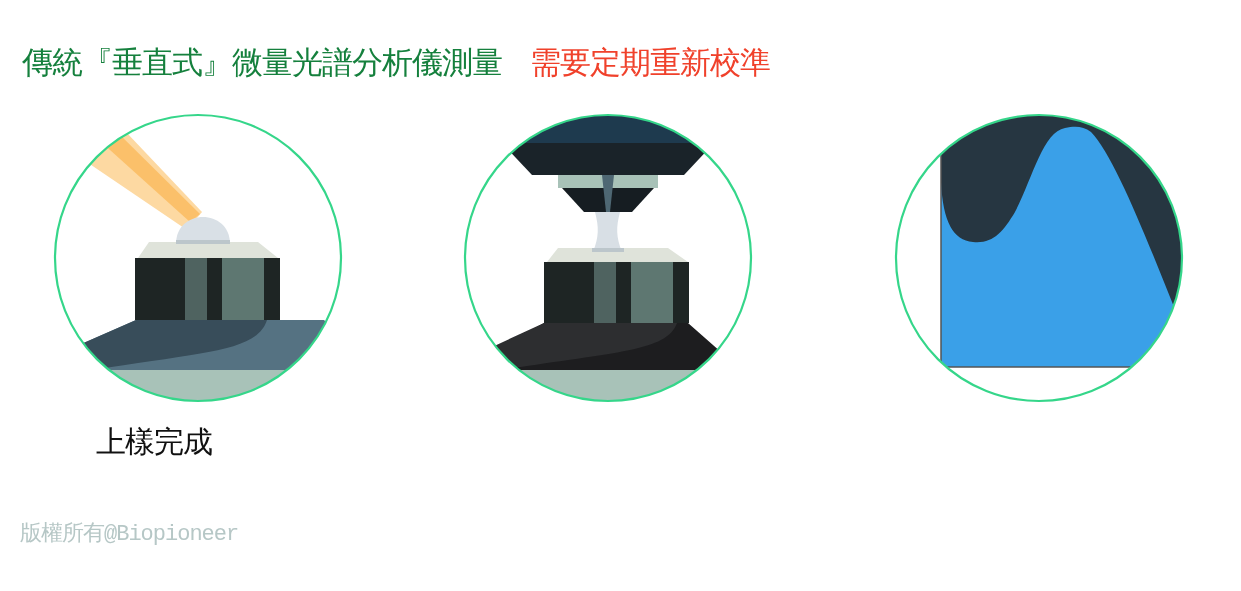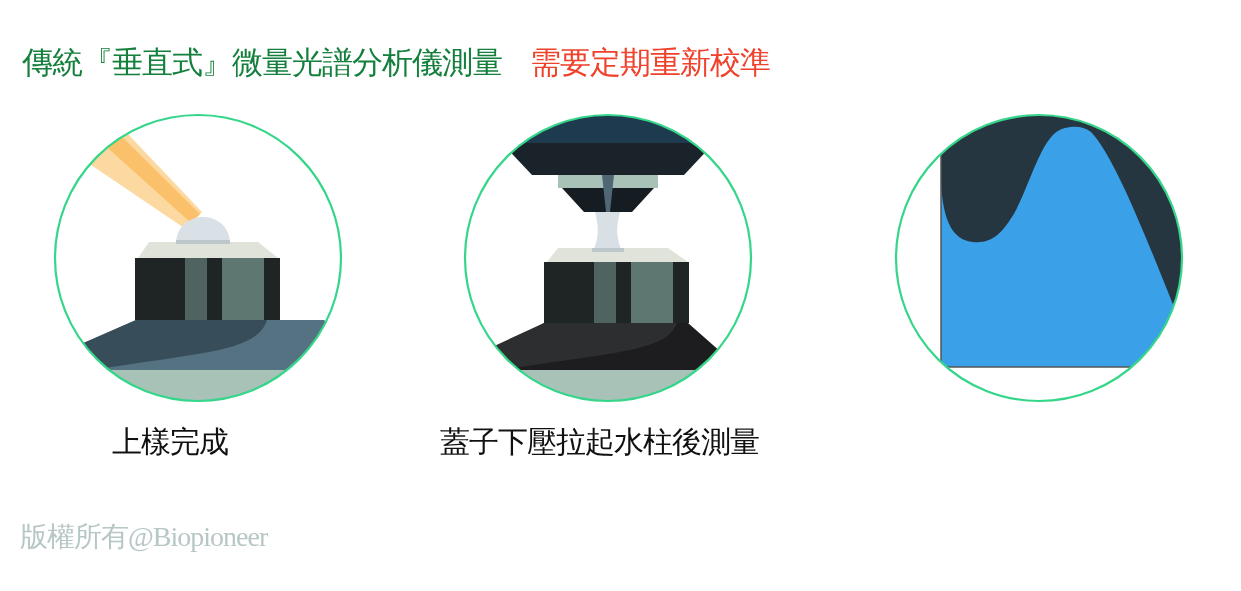--- a/index.html
+++ b/index.html
@@ -5,22 +5,22 @@
   html, body { margin: 0; padding: 0; background: #ffffff; }
   body { width: 1241px; height: 591px; position: relative; overflow: hidden;
          font-family: "DejaVu Sans", "Liberation Sans", sans-serif; }
   .title { position: absolute; left: 22px; top: 40px; font-size: 31px; line-height: 44px;
            white-space: nowrap; letter-spacing: -1px; }
   .title .black { color: #15803d; }
   .title .red { color: #f0412b; margin-left: 28px; }
   .panel { position: absolute; top: 112px; }
   .caption { position: absolute; font-size: 30px; line-height: 36px; color: #111111;
              white-space: nowrap; letter-spacing: -1px; }
-  .copyright { position: absolute; left: 20px; top: 518px; font-size: 28px; color: #b6c7c6;
-               font-family: Liberation Serif, serif; white-space: nowrap; letter-spacing: -1px; }
+  .copyright { position: absolute; left: 20px; top: 518px; font-size: 22px; color: #b6c7c6;
+               font-family: Liberation Mono, monospace; white-space: nowrap; letter-spacing: -1px; }
 </style>
 </head>
 <body>
 
 <div class="title">
   <span class="black">傳統『垂直式』微量光譜分析儀測量</span><span class="red">需要定期重新校準</span>
 </div>
 
 <svg class="panel" style="left:52px;" width="292" height="292" viewBox="0 0 292 292">
   <defs>
@@ -94,21 +94,20 @@
     <rect x="48" y="0" width="250" height="255" fill="#263641"></rect>
     <path d="M48,70 C50,110 60,128 80,130 C100,132 110,120 122,100
              C140,65 150,20 172,16 C182,14 190,14 198,20
              C222,45 255,130 285,205 L300,255 L48,255 Z" fill="#3aa0e8"></path>
     <line x1="48" y1="0" x2="48" y2="256" stroke="#555" stroke-width="1.5"></line>
     <line x1="48" y1="255" x2="300" y2="255" stroke="#555" stroke-width="1.5"></line>
   </g>
   <circle cx="146" cy="146" r="143" fill="none" stroke="#35d68a" stroke-width="2.2"></circle>
 </svg>
 
-<div class="caption" style="left:112px; top:424px;">
+<div class="caption" style="left:96px; top:424px;">
   <div>上樣完成</div>
 </div>
 
 <div class="caption" style="left:440px; top:424px;">
-  <div>蓋子下壓拉起水柱後測量</div>
 </div>
 
 <div class="copyright">版權所有@Biopioneer</div>
 
 </body></html>

